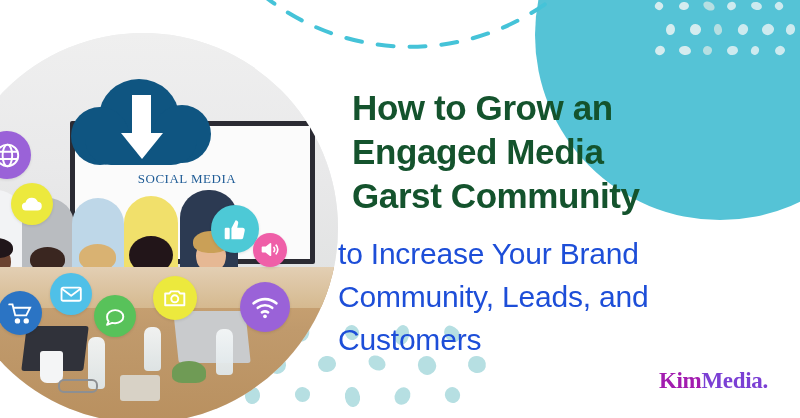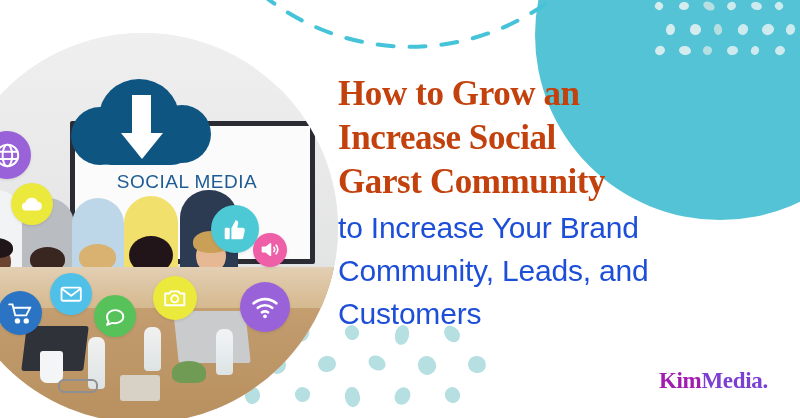--- a/index.html
+++ b/index.html
@@ -85,22 +85,22 @@
     position: absolute;
     left: 122px; top: 88px; width: 235px; height: 133px;
     background: #fbfbfb;
     border: 5px solid #2b2b33;
     border-radius: 2px;
   }
   .sm-text {
     position: absolute;
     left: 128px; top: 138px; width: 222px;
     text-align: center;
-    font-family: Liberation Sans, sans-serif;
-    font-size: 19px;
+    font-family: Liberation Serif, serif;
+    font-size: 13px;
     font-weight: 400;
     letter-spacing: 0.5px;
     color: #1f5c96;
   }
   
   .cloud-badge { position: absolute; left: 123px; top: 44px; width: 140px; height: 92px; }
   .cloud-lobe { position: absolute; background: #0f5581; border-radius: 50%; }
   .cloud-base { position: absolute; background: #0f5581; }
   .dl-arrow-stem {
     position: absolute; left: 61px; top: 18px; width: 19px; height: 42px; background: #ffffff;
@@ -171,27 +171,27 @@
   .soc svg { display:block; }
 
   
   .copy {
     position: absolute;
     left: 338px;
     top: 72px;
     width: 420px;
   }
   .headline {
-    margin: 0;
-    font-family: Liberation Serif, serif;
+    margin: 14px;
+    font-family: Liberation Sans, sans-serif;
     font-weight: 700;
     font-size: 35px;
     line-height: 44px;
     letter-spacing: -0.4px;
-    color: #c2410c;
+    color: #14532d;
   }
   .subhead {
     margin: 2px 0 0 0;
     font-family: "Liberation Sans", sans-serif;
     font-weight: 400;
     font-size: 30px;
     line-height: 43px;
     letter-spacing: -0.2px;
     color: #1d4ed8;
   }
@@ -370,21 +370,21 @@
           <path d="M6.6 12.6a8.6 8.6 0 0 1 10.8 0"></path>
           <path d="M9.7 16a4.3 4.3 0 0 1 4.6 0"></path>
           <circle cx="12" cy="19" r="1.4" fill="#fff" stroke="none"></circle>
         </svg>
       </div>
     </div>
 
   <div class="copy">
     <h1 class="headline">
       <span>How to Grow an</span><br>
-      <span>Increase Social</span><br>
+      <span>Engaged Media</span><br>
       <span>Garst Community</span>
     </h1>
     <p class="subhead">
       <span>to Increase Your Brand</span><br>
       <span>Community, Leads, and</span><br>
       <span>Customers</span>
     </p>
   </div>
 
   <div class="logo">

